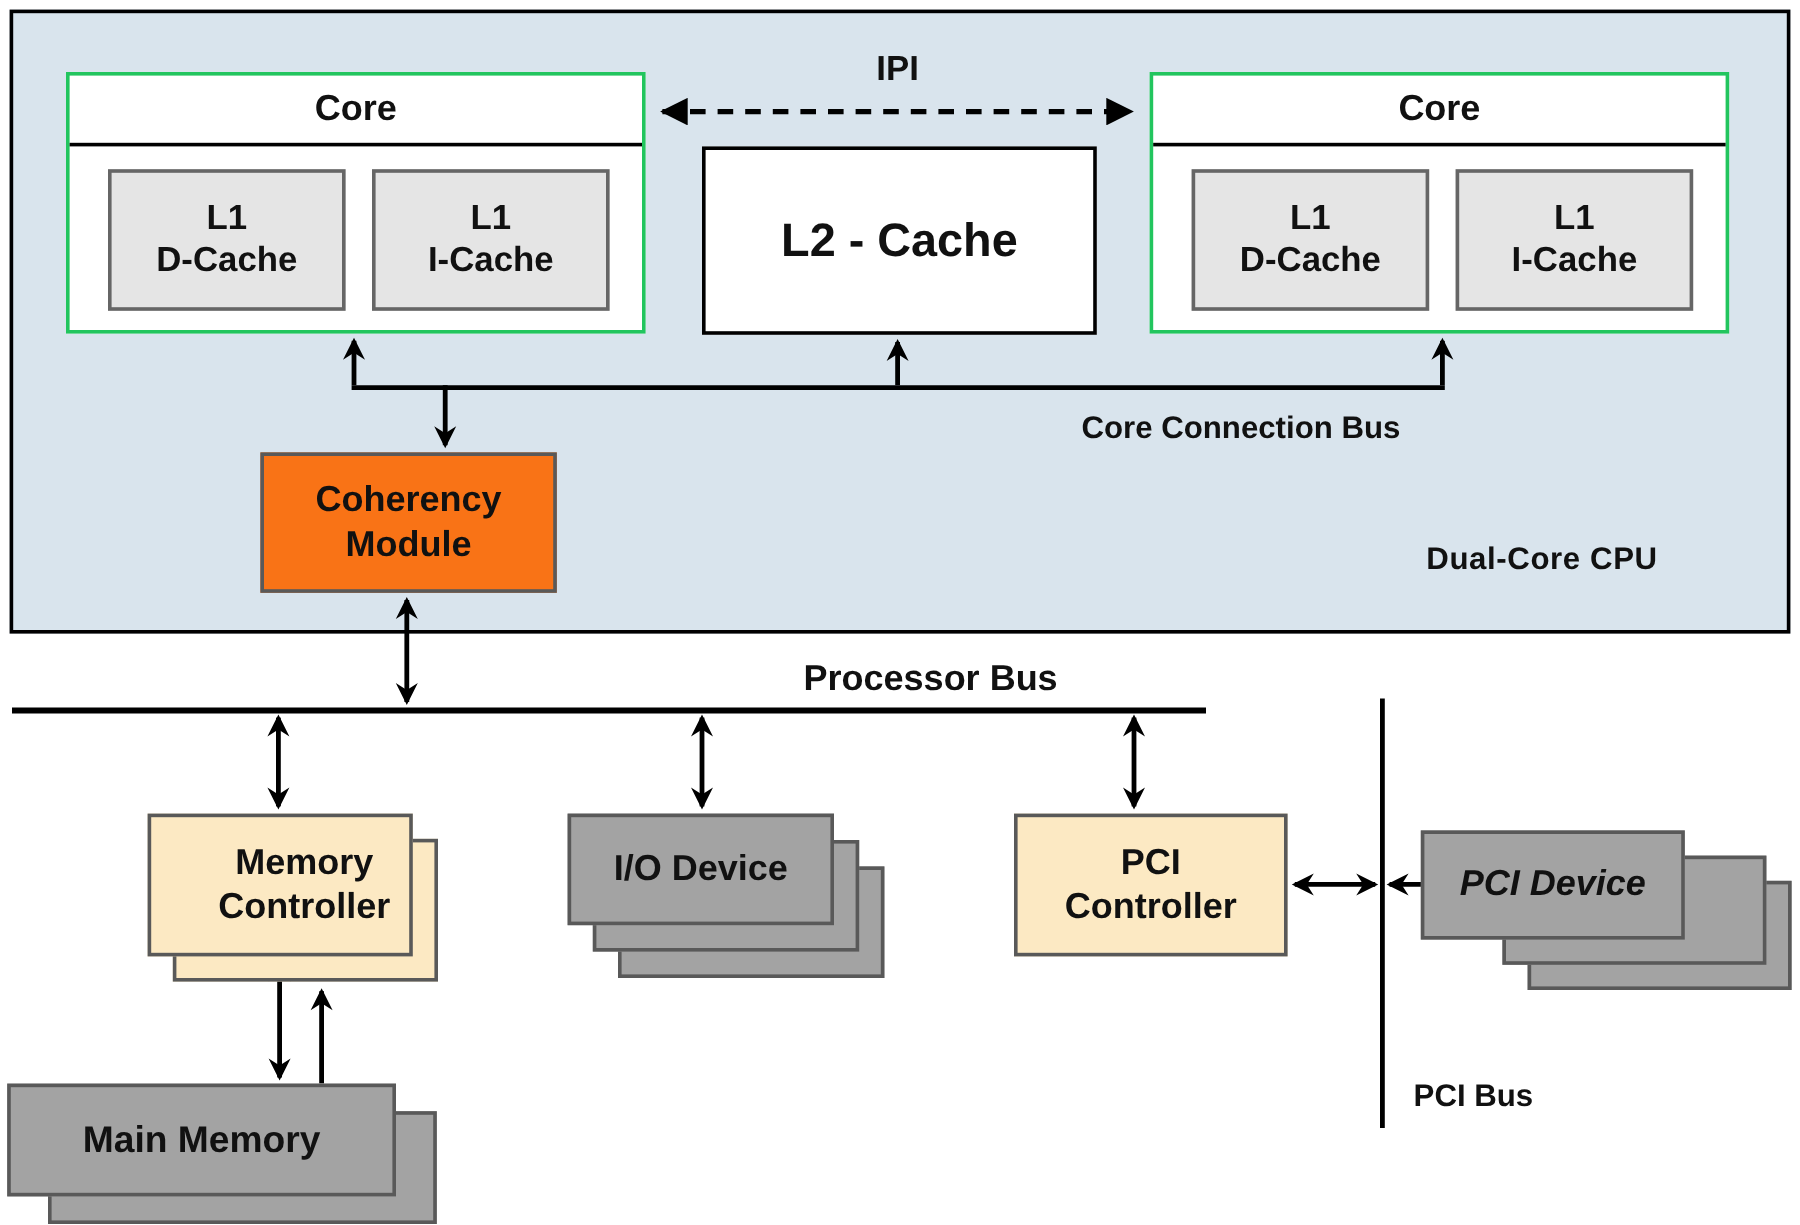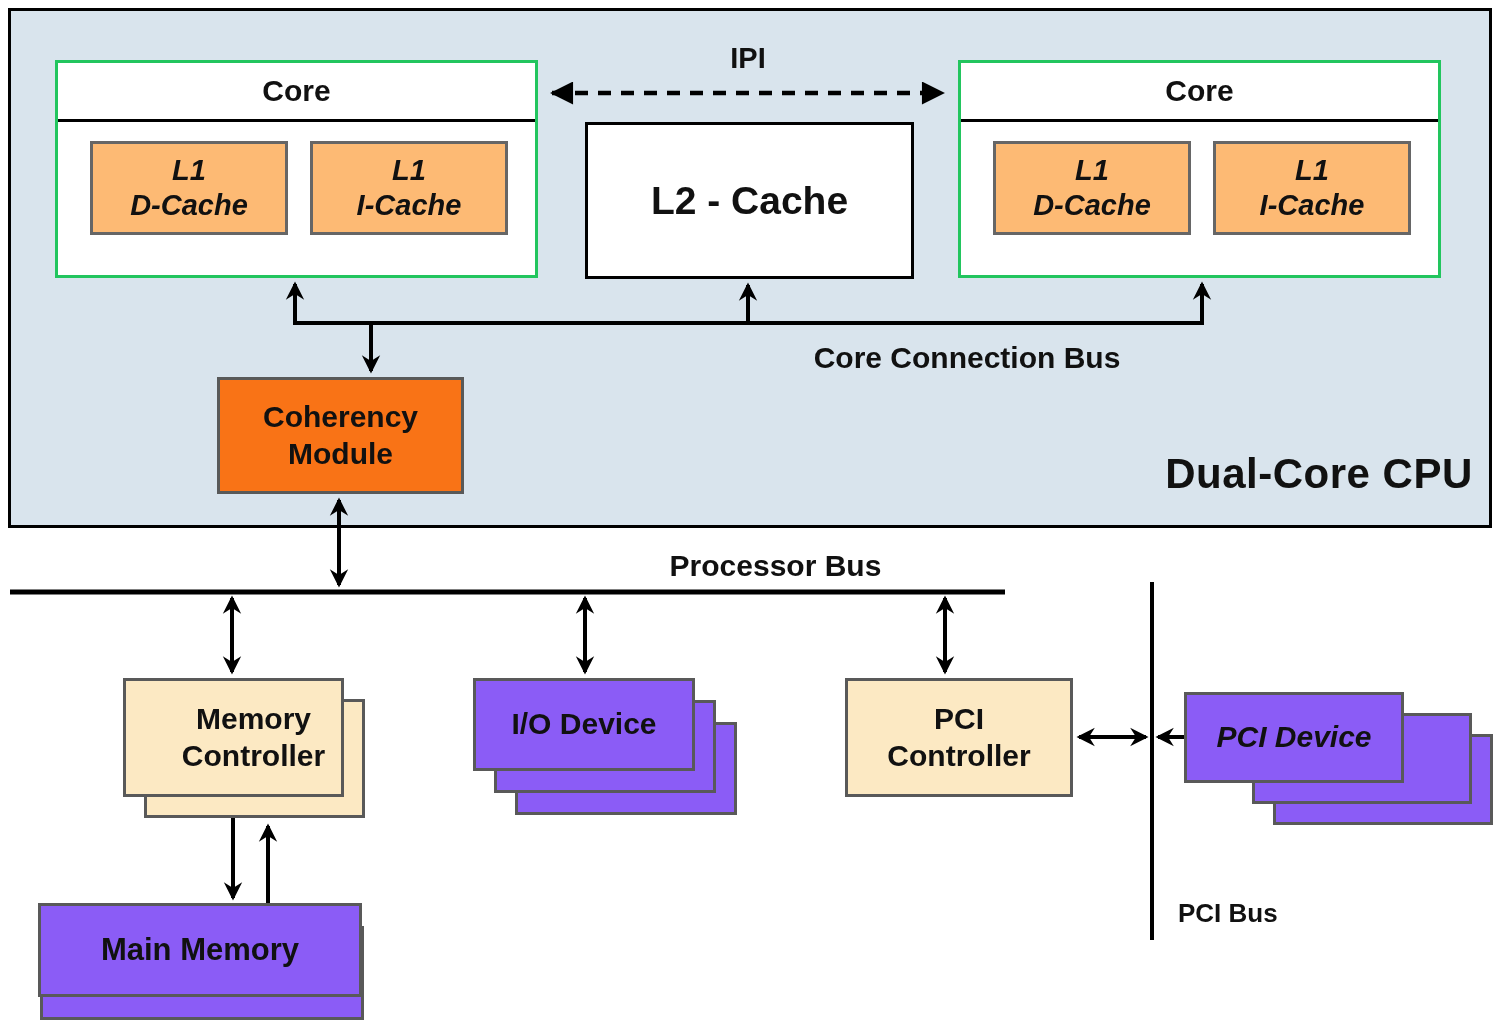--- a/index.html
+++ b/index.html
@@ -13,53 +13,53 @@
 
   
   .cpu-box{left:8px;top:8px;width:1484px;height:520px;background:#d9e4ed;border:3px solid #000;}
 
   
   .core{width:483px;height:218px;background:#fff;border:3px solid #22c55e;}
   .core-left{left:55px;top:60px;}
   .core-right{left:958px;top:60px;}
   .core-title{position:absolute;box-sizing:border-box;left:0;top:0;width:100%;height:59px;
     border-bottom:3px solid #000;font-size:30px;}
-  .cache{width:198px;height:94px;background:#fdba74;border:3px solid #666;font-size:29px;font-style:italic;}
+  .cache{width:198px;height:118px;background:#e5e5e5;border:3px solid #666;font-size:29px;}
   .cache-a{left:32px;top:78px;}
   .cache-b{left:252px;top:78px;}
 
   .l2-box{left:585px;top:122px;width:329px;height:157px;background:#fff;border:3px solid #000;font-size:39px;}
   .coherency-box{left:217px;top:377px;width:247px;height:117px;background:#f97316;border:3px solid #595959;font-size:30px;}
 
   
   .ipi-lbl{left:698px;top:42px;width:100px;font-size:29px;text-align:center;}
-  .ccb-lbl{left:800px;top:341px;width:334px;font-size:30px;text-align:center;}
-  .cpu-lbl{left:1149px;top:450px;width:340px;font-size:42px;text-align:center;letter-spacing:0.5px;}
+  .ccb-lbl{left:833px;top:341px;width:334px;font-size:26px;text-align:right;}
+  .cpu-lbl{left:1115px;top:450px;width:340px;font-size:26px;text-align:center;letter-spacing:0.5px;}
   .probus-lbl{left:658px;top:549px;width:235px;font-size:30px;text-align:center;}
   .pcibus-lbl{left:1178px;top:898px;width:160px;font-size:26px;text-align:left;}
 
   
   .node{border:3px solid #595959;font-size:30px;}
   .cream{background:#fce9c3;}
-  .tan{background:#8b5cf6;}
+  .tan{background:#a3a3a3;}
 
   .mc-main{left:123px;top:678px;width:221px;height:119px;padding-left:40px;}
   .mc-sh1 {left:144px;top:699px;width:221px;height:119px;}
 
   .io-main{left:473px;top:678px;width:222px;height:93px;}
   .io-sh1 {left:494px;top:700px;width:222px;height:93px;}
   .io-sh2 {left:515px;top:722px;width:222px;height:93px;}
 
   .pc-main{left:845px;top:678px;width:228px;height:119px;}
 
   .pd-main{left:1184px;top:692px;width:220px;height:91px;font-style:italic;}
   .pd-sh1 {left:1252px;top:713px;width:220px;height:91px;}
   .pd-sh2 {left:1273px;top:734px;width:220px;height:91px;}
 
-  .mm-main{left:6px;top:903px;width:324px;height:94px;font-size:31px;margin-left:32px;}
+  .mm-main{left:6px;top:903px;width:324px;height:94px;font-size:31px;}
   .mm-sh1 {left:40px;top:926px;width:324px;height:94px;}
 
   .wires{position:absolute;left:0;top:0;width:1500px;height:1021px;pointer-events:none;}
   .wire{stroke:#000;fill:none;stroke-width:4;}
   .wire-thick{stroke-width:5;}
   .wire-dash{stroke-dasharray:13 10;stroke-width:4.5;}
 </style>
 </head>
 <body>
 

